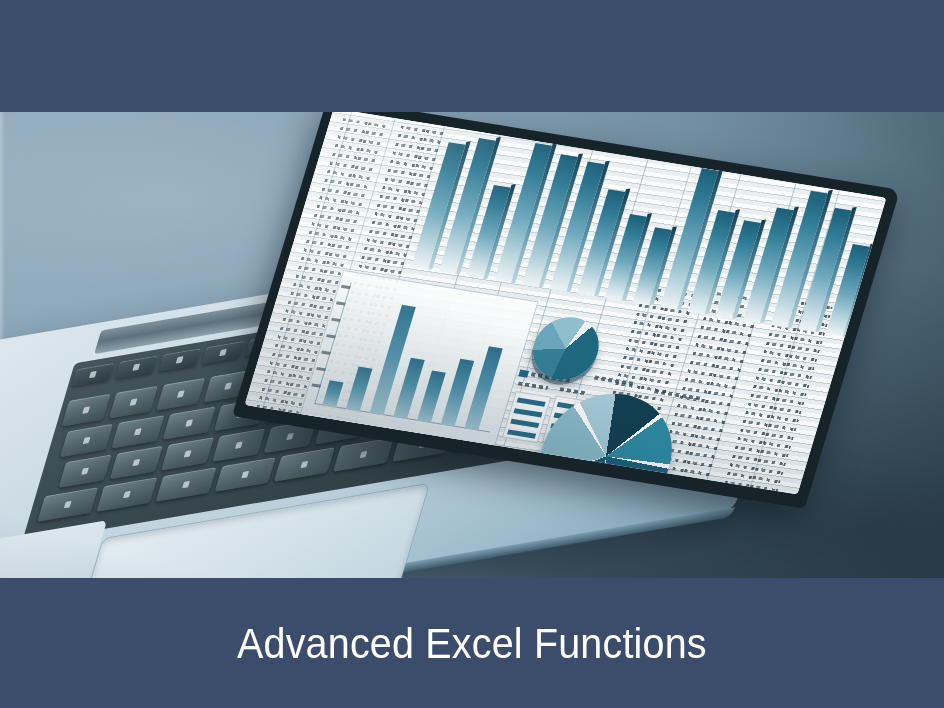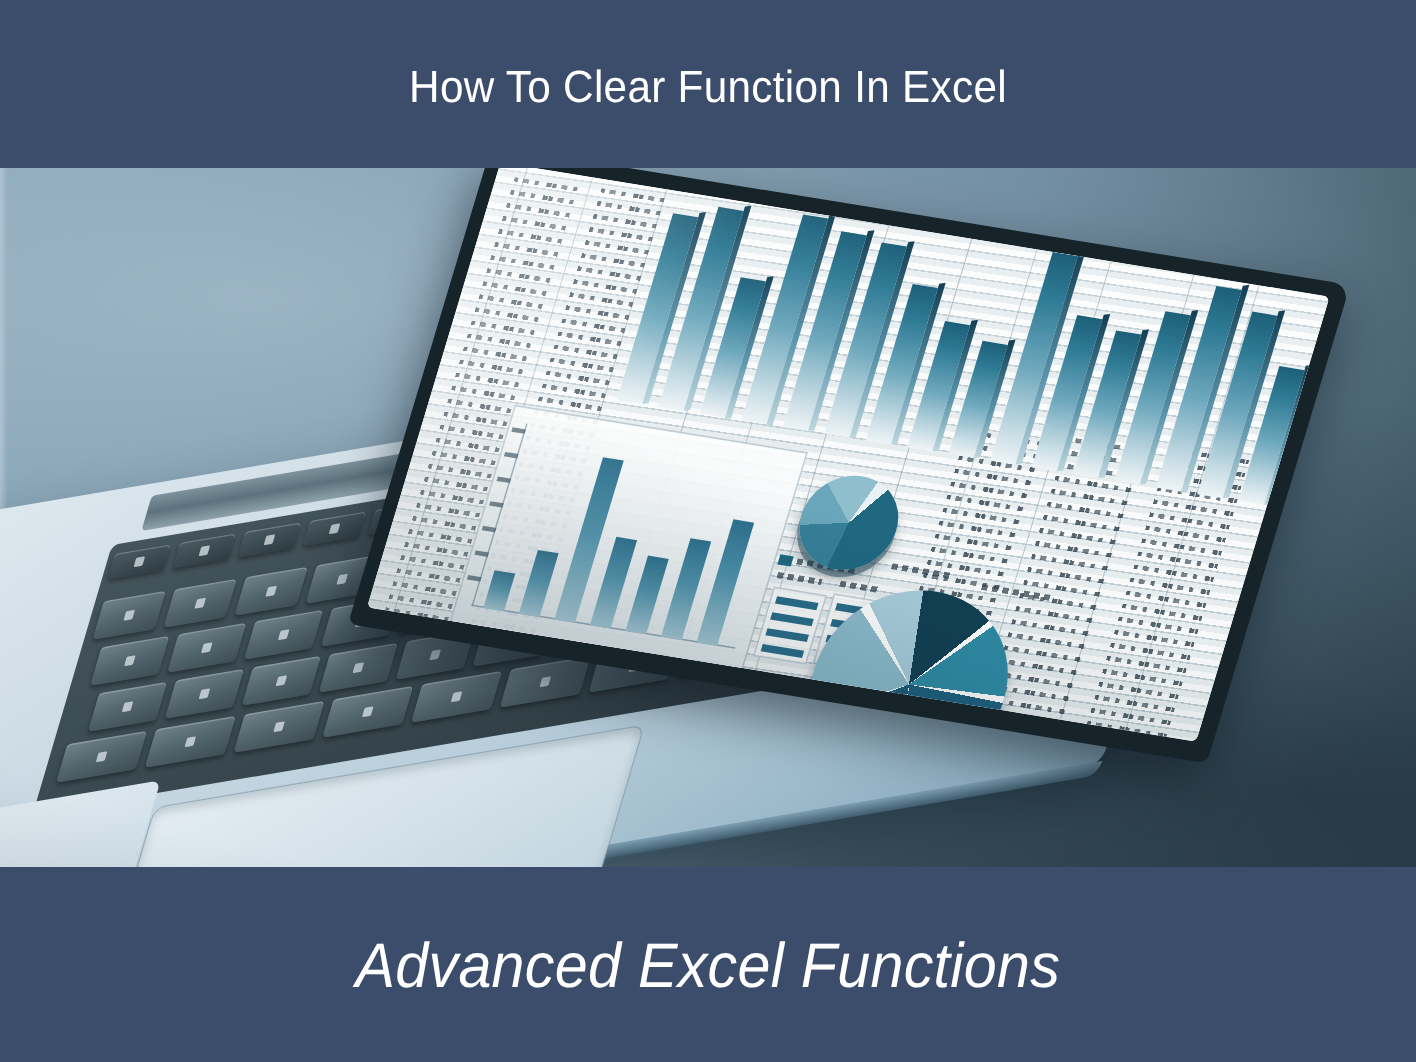--- a/index.html
+++ b/index.html
@@ -27,21 +27,21 @@
     position: absolute;
     left: 0;
     width: 944px;
     background: #3b4d6b;
     display: flex;
     align-items: center;
     justify-content: center;
     z-index: 30;
   }
   .banner-top    { top: 0;    height: 112px; }
-  .banner-bottom { bottom: 0; height: 130px; font-style: italic; }
+  .banner-bottom { bottom: 0; height: 130px; }
 
   .banner-title {
     color: #ffffff;
     font-family: "Liberation Sans", sans-serif;
     font-weight: 400;
     letter-spacing: 0.2px;
     white-space: nowrap;
     text-align: center;
     transform: scaleX(0.94);
   }
@@ -374,23 +374,20 @@
     position: absolute; inset: 0;
     pointer-events: none;
     background: radial-gradient(118% 110% at 44% 42%, rgba(0,0,0,0) 52%, rgba(14,28,38,0.30) 100%);
   }
 </style>
 </head>
 <body>
 
 <div id="poster">
 
-  <div class="banner banner-top">
-    <div class="banner-title title-top">How To Clear Function In Excel</div>
-  </div>
 
   <div id="hero">
     <div class="backdrop"></div>
     <div class="backdrop-shadow"></div>
     <div class="edge-left"></div>
 
     <div id="laptop">
 
       <div class="base">
         <div class="base-lip"></div>

